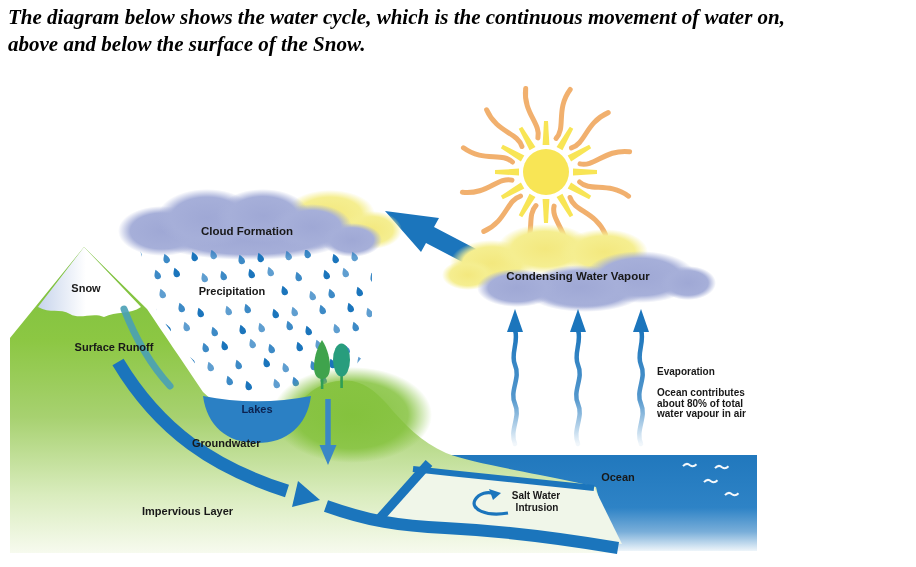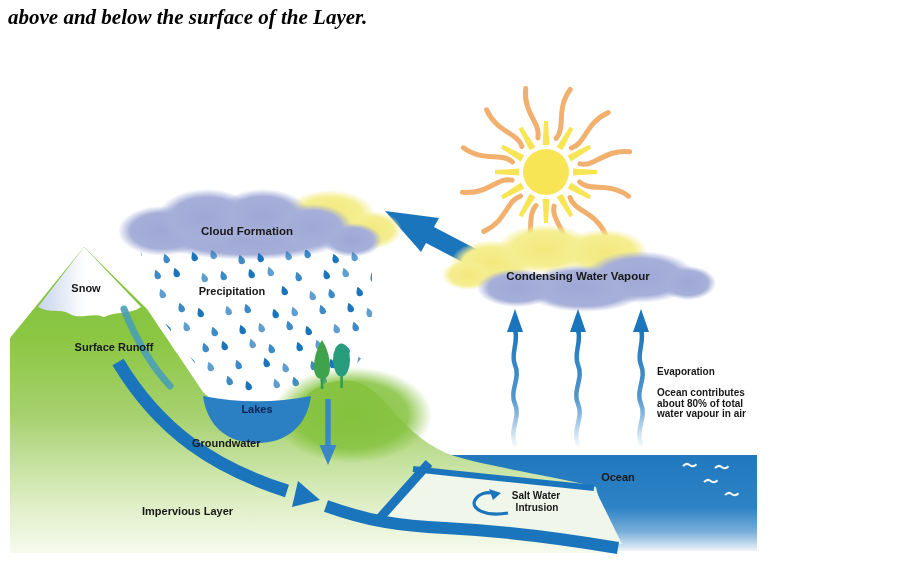--- a/index.html
+++ b/index.html
@@ -12,21 +12,22 @@
   .lbl10{font:700 10px "Liberation Sans", sans-serif;fill:#181818;}
   .navy{fill:#0c2250;}
   .halo{paint-order:stroke;stroke:#ffffff;stroke-width:3px;stroke-linejoin:round;}
   .fb{fill:var(--water-blue,#1b75bc);}
   .sb{stroke:var(--water-blue,#1b75bc);}
 </style>
 </head>
 <body>
 
 <div class="title-block">
-  <div>above and below the surface of the Layer.</div>
+  <div>The diagram below shows the water cycle, which is the continuous movement of water on,</div>
+  <div>above and below the surface of the Snow.</div>
 </div>
 
 <svg class="diagram" width="916" height="567" viewBox="0 0 916 567" xmlns="http://www.w3.org/2000/svg">
   <defs>
     <radialGradient id="lavSoft">
       <stop offset="0" stop-color="#9fa8d5"></stop>
       <stop offset="0.72" stop-color="#a6afd9"></stop>
       <stop offset="1" stop-color="#a6afd9" stop-opacity="0"></stop>
     </radialGradient>
     <radialGradient id="yelSoft">

